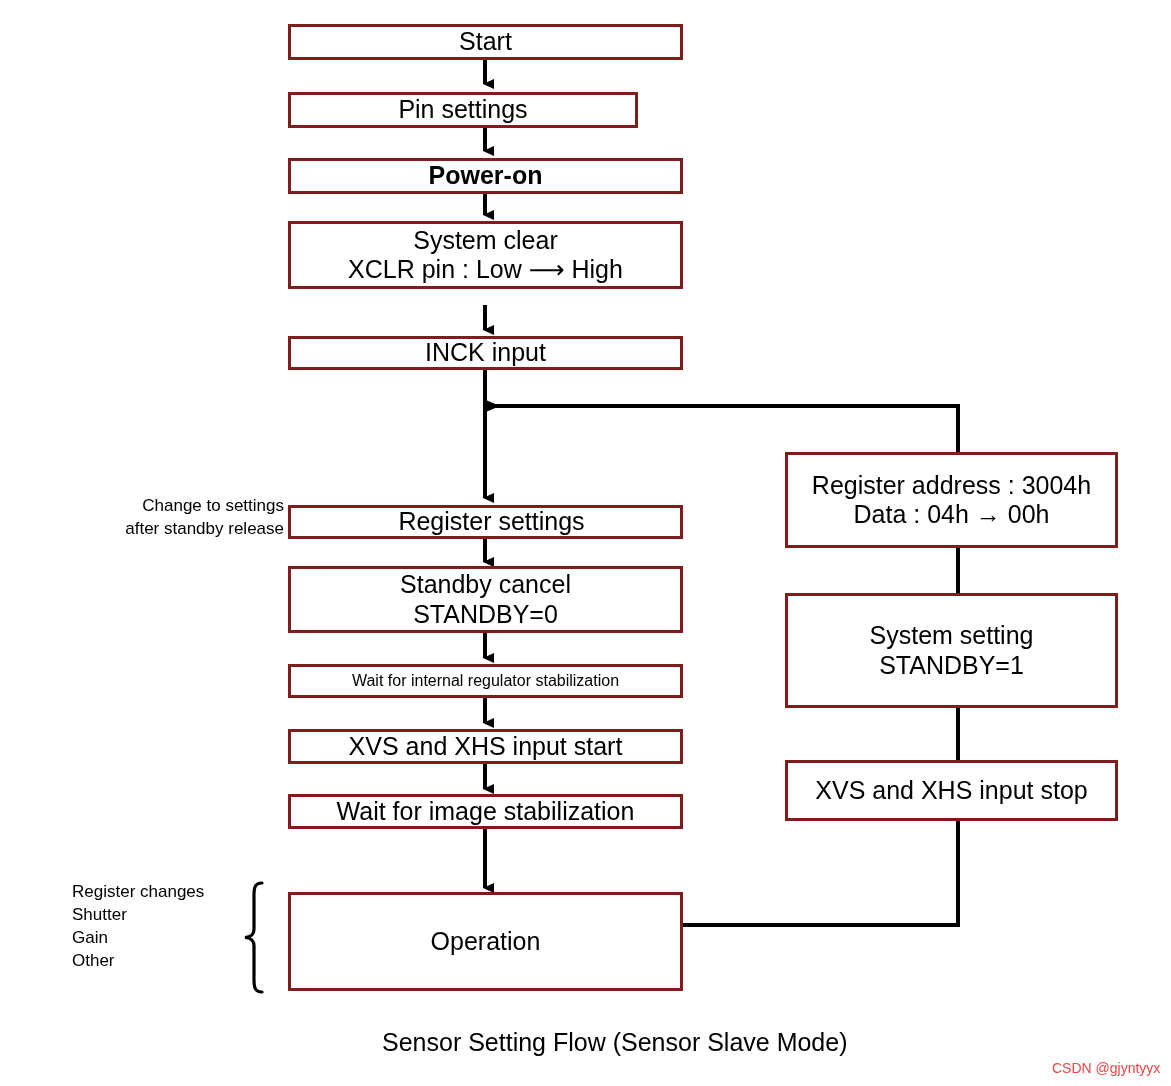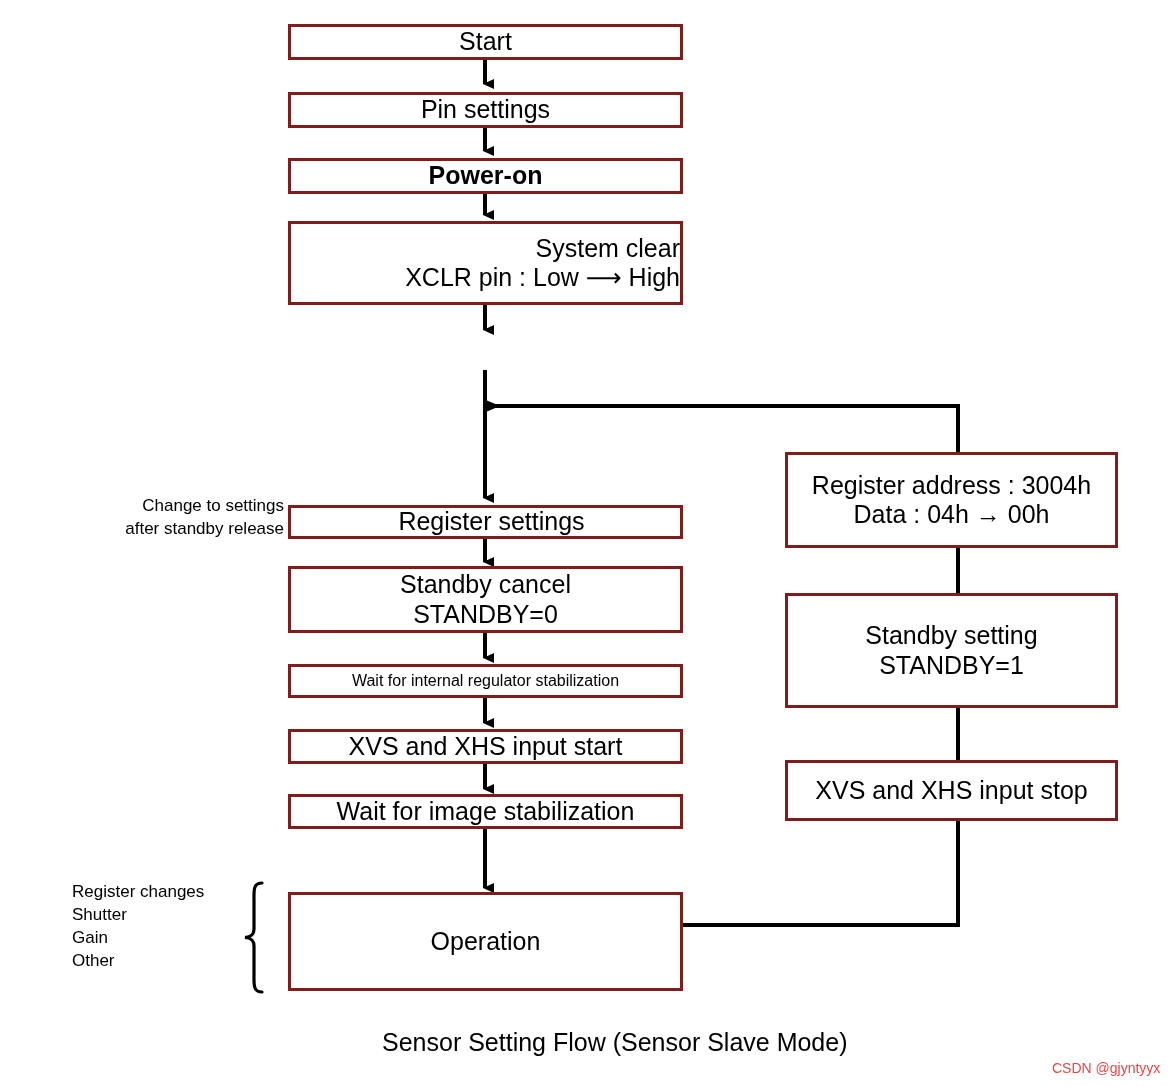--- a/index.html
+++ b/index.html
@@ -114,33 +114,36 @@
 
     <g stroke="#000000" stroke-width="4" fill="none">
       <polyline points="958,452 958,406 489,406" marker-end="url(#arrowLeft)"></polyline>
     </g>
   </svg>
 
   <div class="box f-lg" style="left:288px; top:24px; width:395px; height:36px;">
     <span class="ln">Start</span>
   </div>
 
-  <div class="box f-lg" style="left:288px; top:92px; width:395px; height:36px;">
+  <div class="box f-lg" style="left:288px; top:92px; width:350px; height:36px;">
     <span class="ln">Pin settings</span>
   </div>
 
   <div class="box f-lg" style="left:288px; top:158px; width:395px; height:36px;font-weight:bold;">
     <span class="ln">Power-on</span>
   </div>
 
-  <div class="box f-lg" style="left:288px; top:221px; width:395px; height:84px;align-items:flex-end;">
+  <div class="box f-lg" style="left:288px; top:221px; width:395px; height:68px;">
     <span class="ln">System clear</span>
     <span class="ln">XCLR pin : Low ⟶ High</span>
   </div>
 
+  <div class="box f-lg" style="left:288px; top:336px; width:395px; height:34px;">
+    <span class="ln">INCK input</span>
+  </div>
 
   <div class="box f-lg" style="left:288px; top:505px; width:395px; height:34px;padding-left:12px;">
     <span class="ln">Register settings</span>
   </div>
 
   <div class="box f-lg" style="left:288px; top:566px; width:395px; height:67px;">
     <span class="ln">Standby cancel</span>
     <span class="ln">STANDBY=0</span>
   </div>
 
@@ -159,21 +162,21 @@
   <div class="box f-lg" style="left:288px; top:892px; width:395px; height:99px;">
     <span class="ln">Operation</span>
   </div>
 
   <div class="box f-lg" style="left:785px; top:452px; width:333px; height:96px;">
     <span class="ln">Register address : 3004h</span>
     <span class="ln">Data : 04h → 00h</span>
   </div>
 
   <div class="box f-lg" style="left:785px; top:593px; width:333px; height:115px;">
-    <span class="ln">Standby setting</span>
+    <span class="ln">System setting</span>
     <span class="ln">STANDBY=1</span>
   </div>
 
   <div class="box f-lg" style="left:785px; top:760px; width:333px; height:61px;">
     <span class="ln">XVS and XHS input stop</span>
   </div>
 
   <div class="note right-al" style="left:66px; top:495px; width:218px;">Change to settings
 after standby release</div>
 

